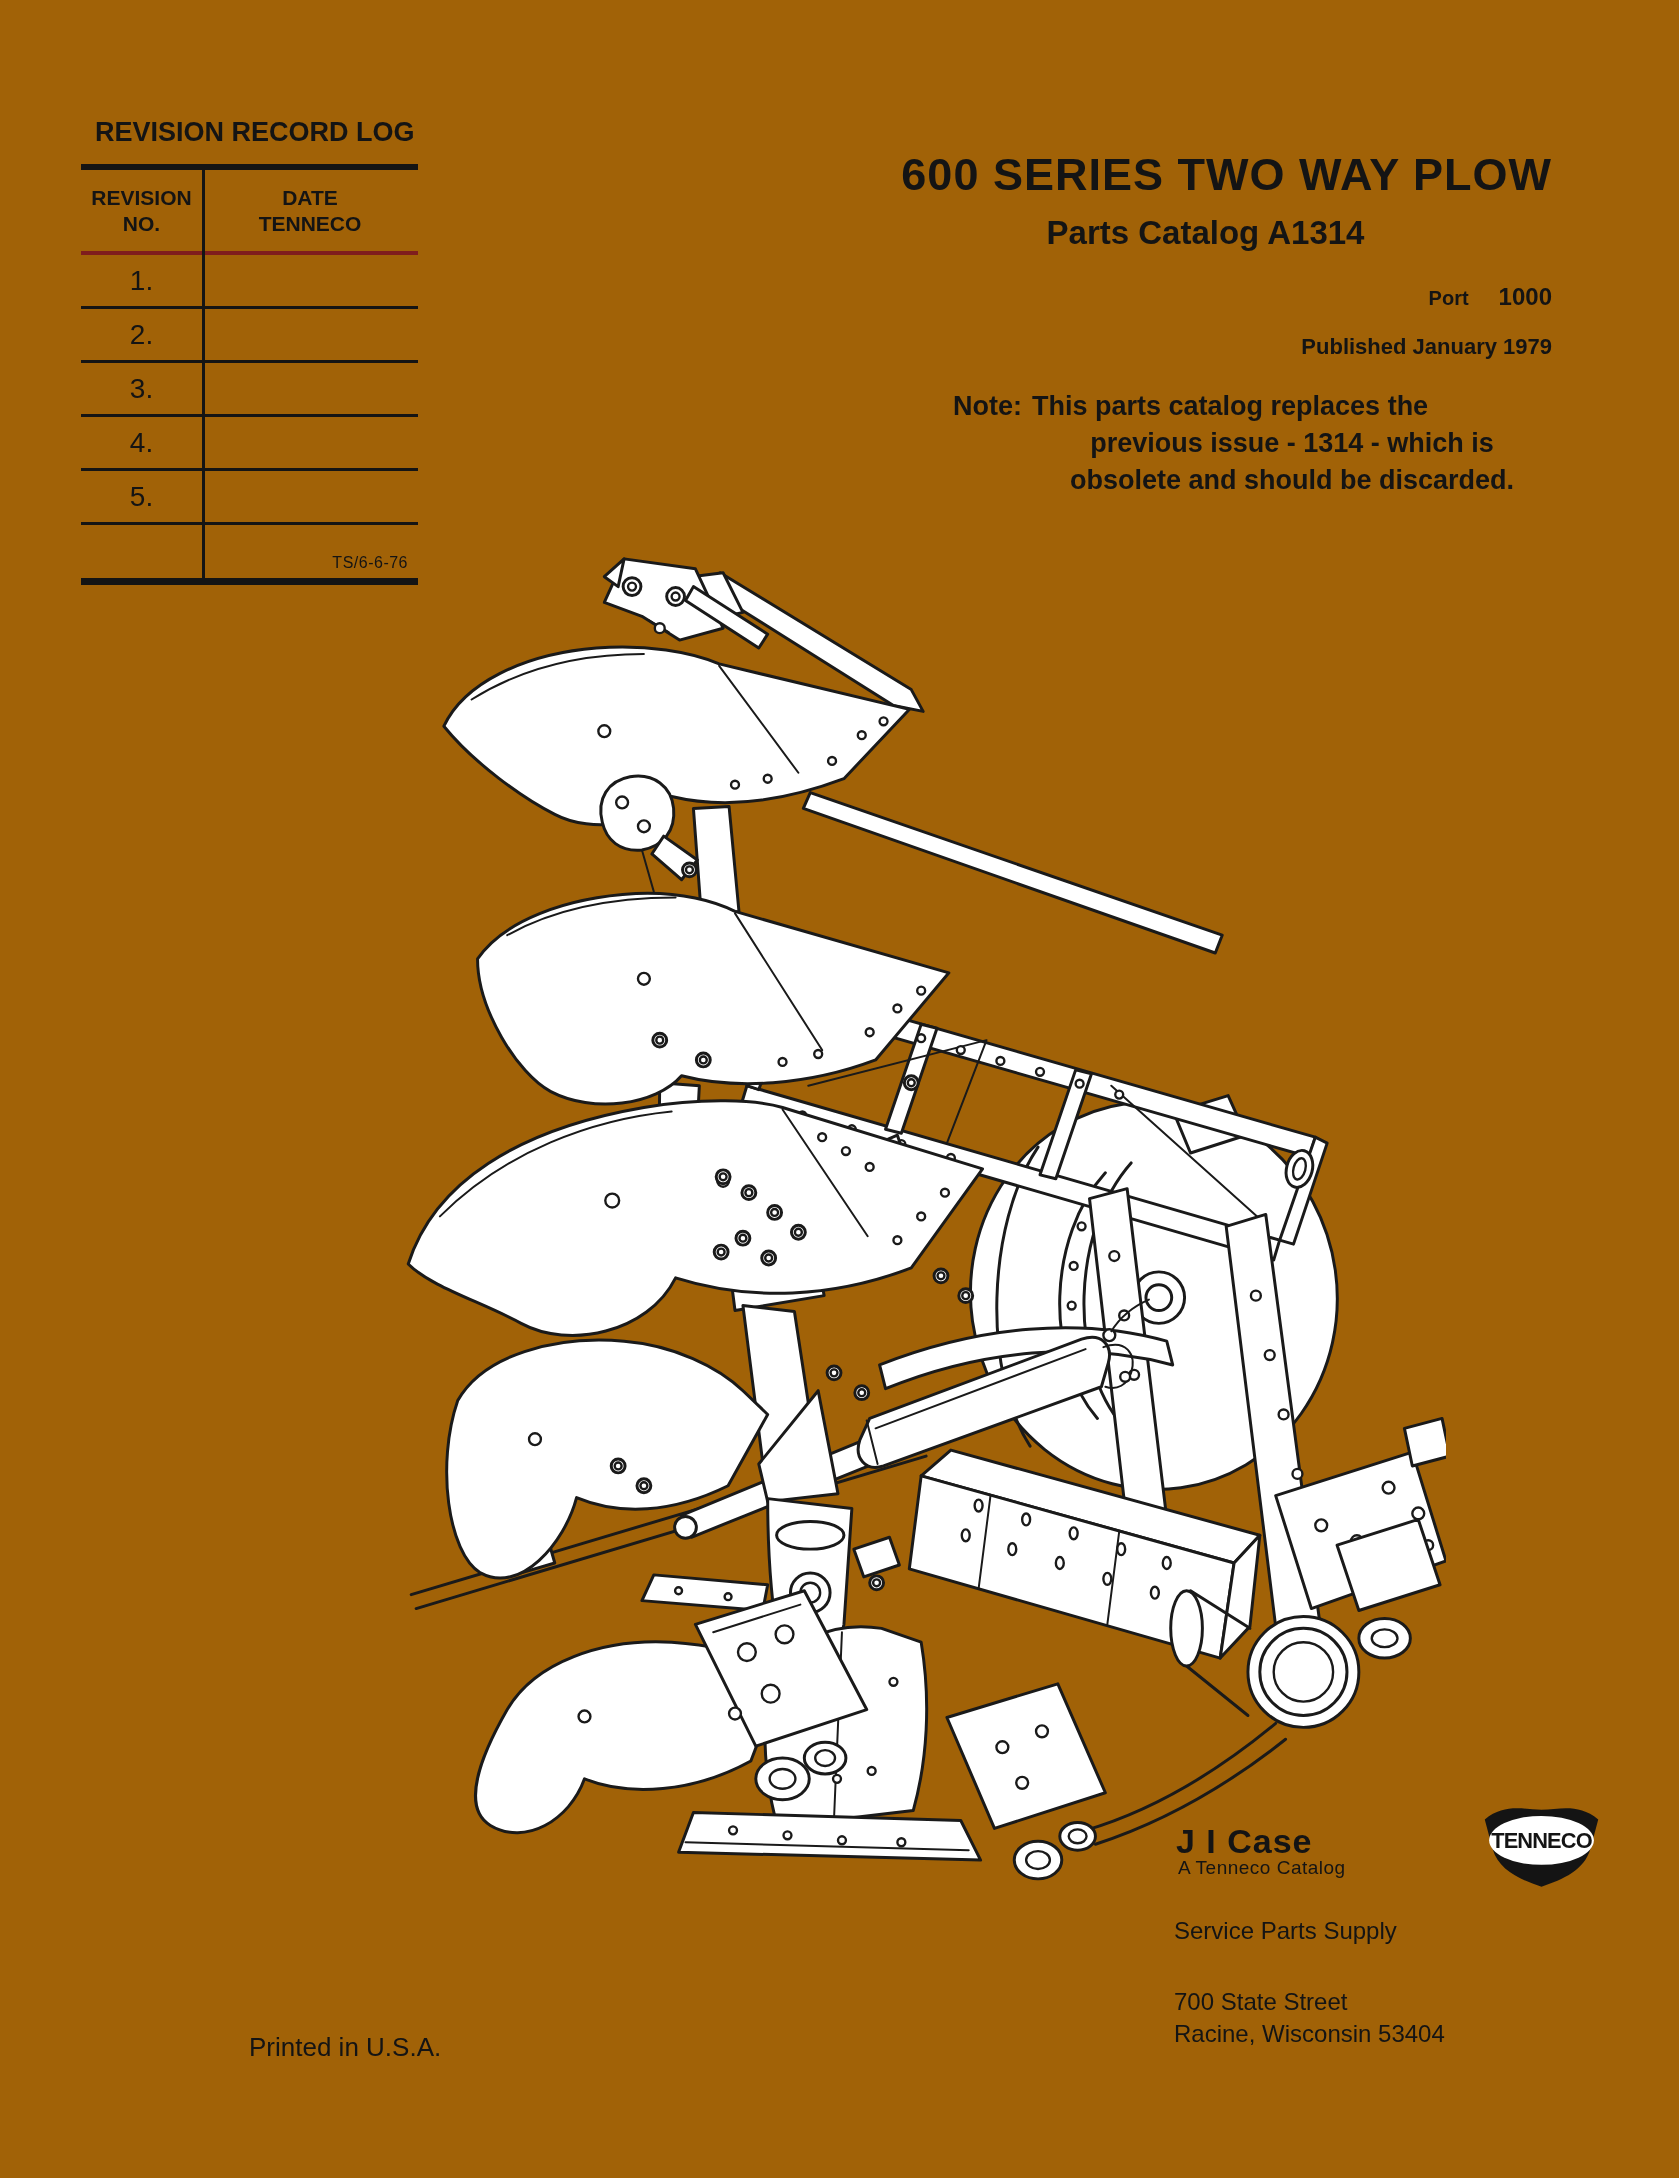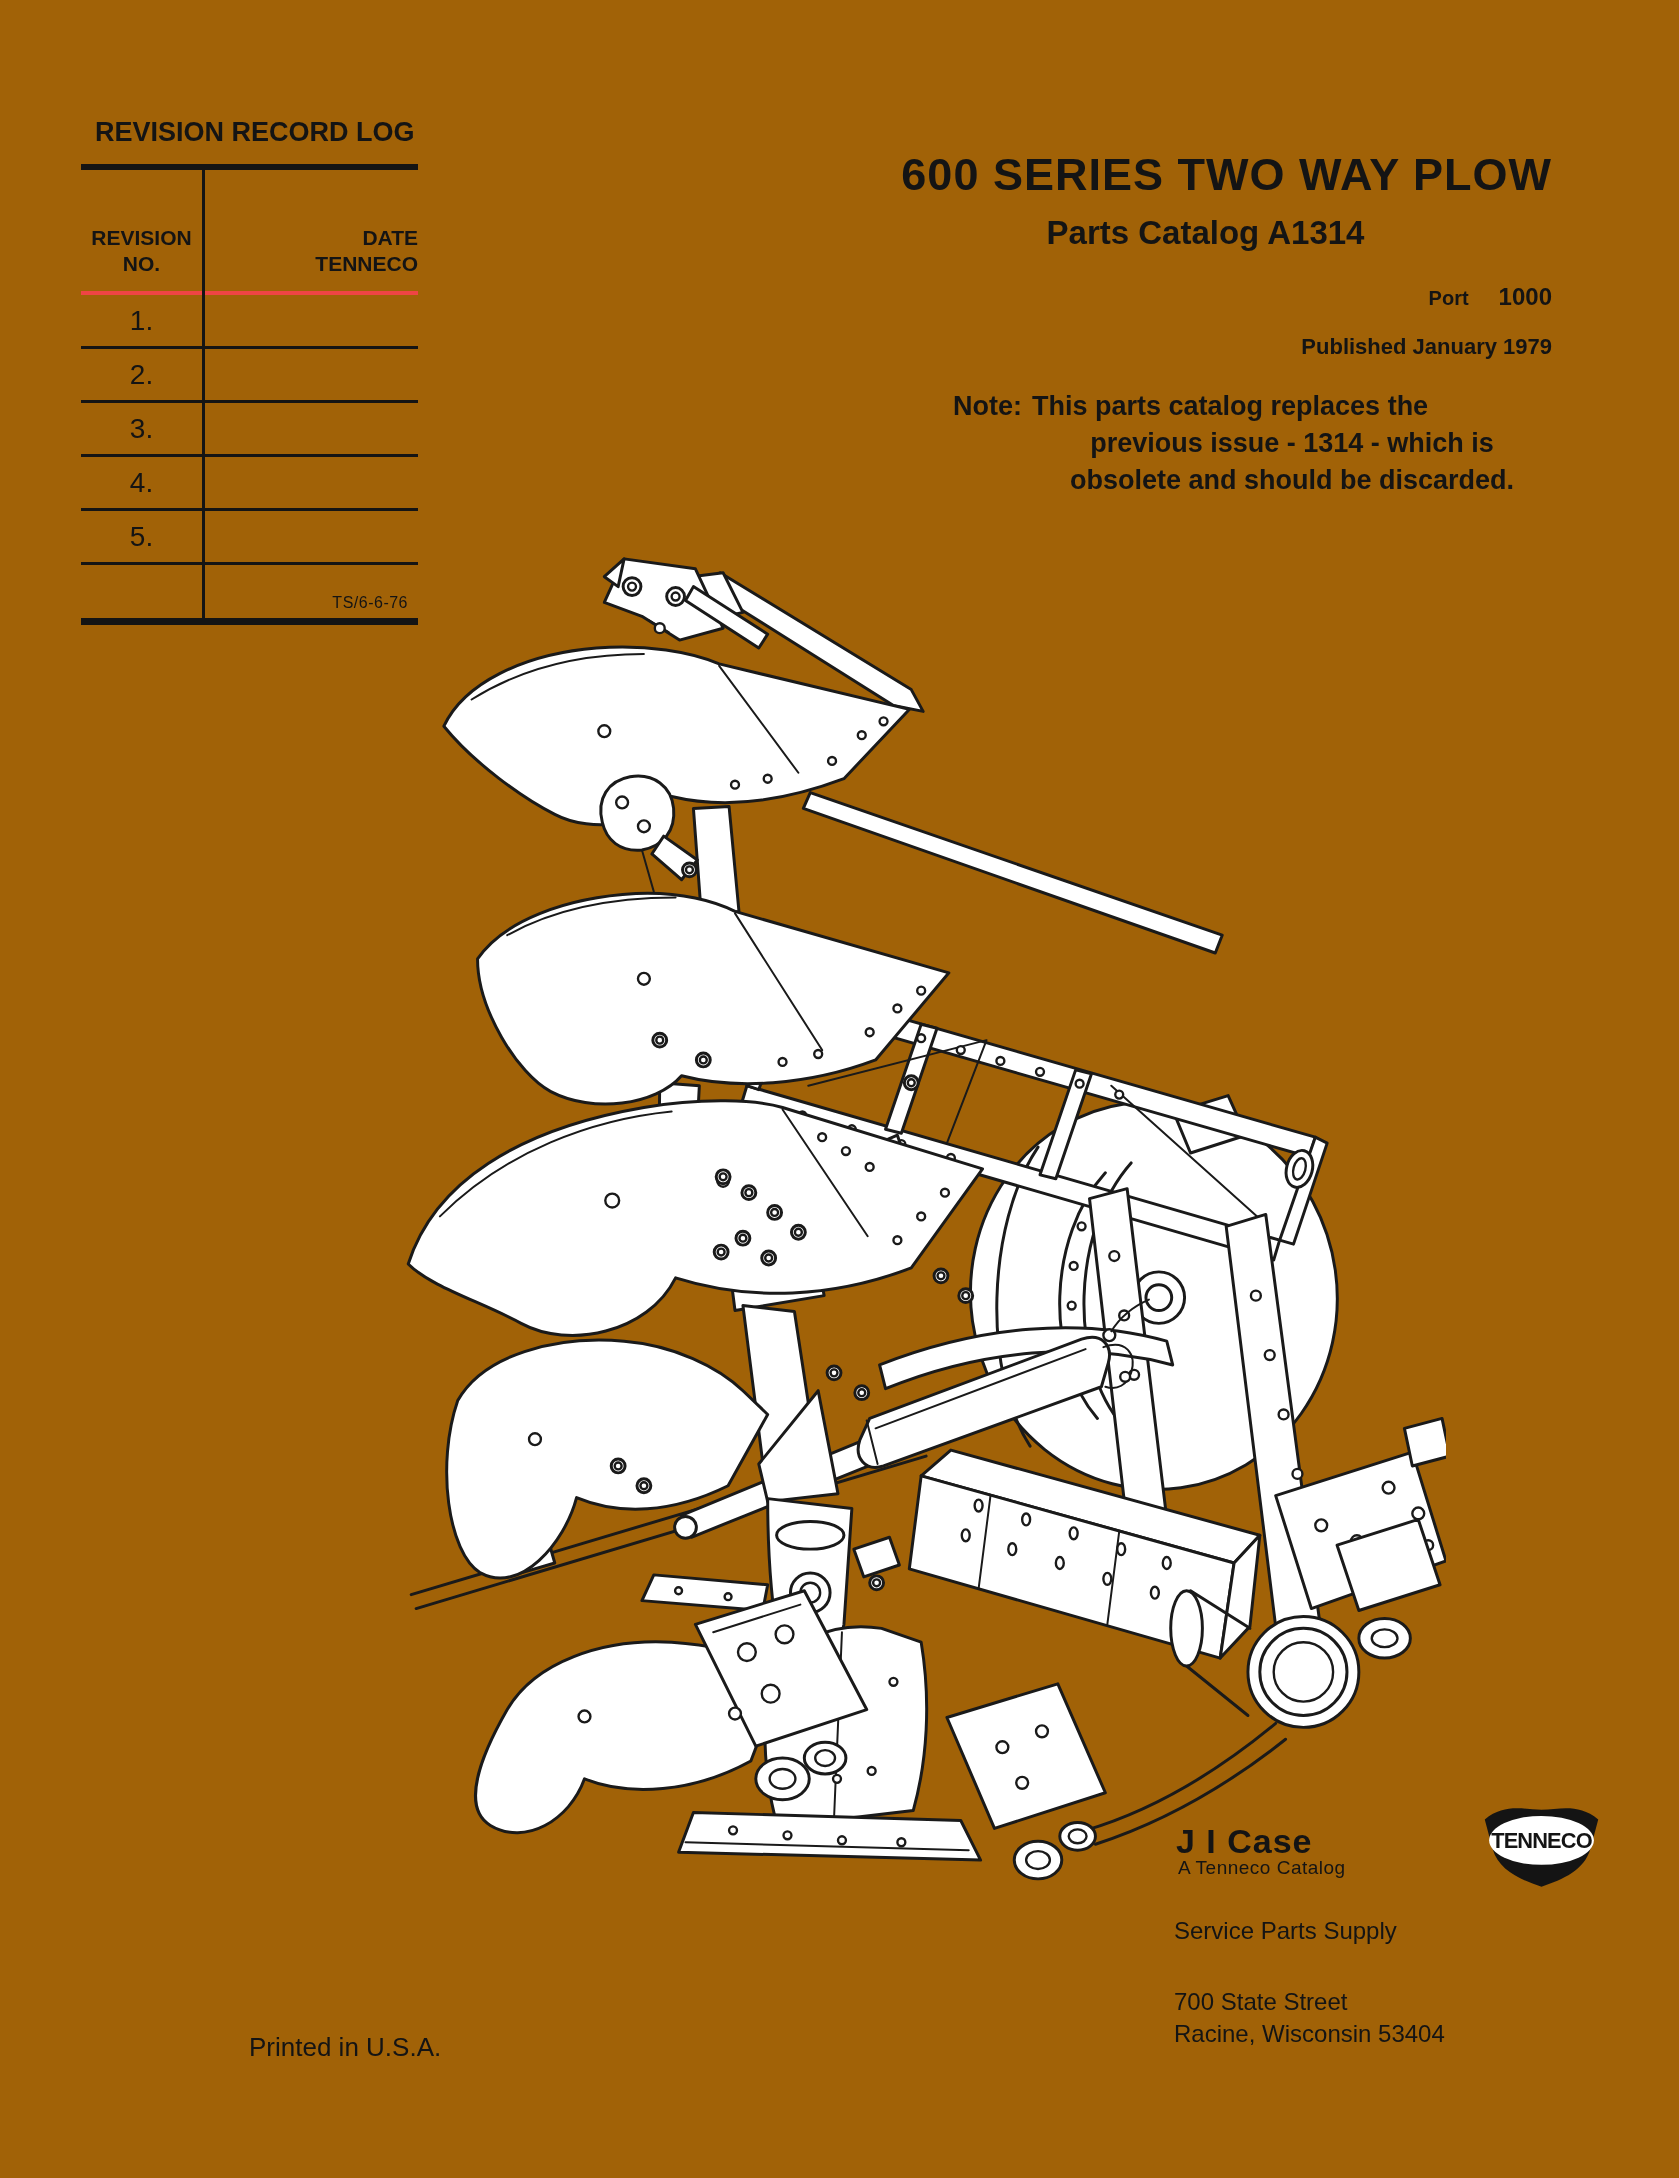--- a/index.html
+++ b/index.html
@@ -14,25 +14,25 @@
     letter-spacing:0px;white-space:nowrap;
   }
   .rev-table{
     position:absolute;left:81px;top:164px;width:337px;
     border-top:6px solid #141414;border-bottom:7px solid #141414;
   }
   .rev-divider{
     position:absolute;left:121px;top:0;bottom:0;width:3px;background:#141414;
   }
   .rev-row{display:flex;border-bottom:3px solid #141414;}
-  .rev-row.header{height:81px;border-bottom:4px solid #ef4444;margin-top:40px;}
+  .rev-row.header{height:81px;border-bottom:4px solid #7f1d1d;}
   .rev-row.body{height:51px;}
   .rev-row.last{height:53px;border-bottom:none;}
   .rev-c1{width:121px;display:flex;flex-direction:column;align-items:center;justify-content:center;text-align:center;}
-  .rev-c2{flex:1;display:flex;flex-direction:column;align-items:flex-end;justify-content:center;text-align:center;}
+  .rev-c2{flex:1;display:flex;flex-direction:column;align-items:center;justify-content:center;text-align:center;}
   .rev-row.header span{font-weight:bold;font-size:21px;line-height:1.22;letter-spacing:0px;}
   .rev-num{font-size:28px;}
   .rev-row.last .rev-c2{justify-content:flex-end;align-items:flex-end;padding:0 10px 6px 4px;}
   .rev-form-code{font-size:16px;letter-spacing:0.5px;}
   
   .title-block{position:absolute;right:127px;top:149px;width:693px;text-align:right;}
   .series-title{margin:0;font-size:45px;font-weight:bold;letter-spacing:1px;white-space:nowrap;}
   .subtitle{margin-top:13px;font-size:33px;font-weight:bold;text-align:center;}
   .port-line{margin-top:31px;font-weight:bold;}
   .port-label{font-size:20px;}

